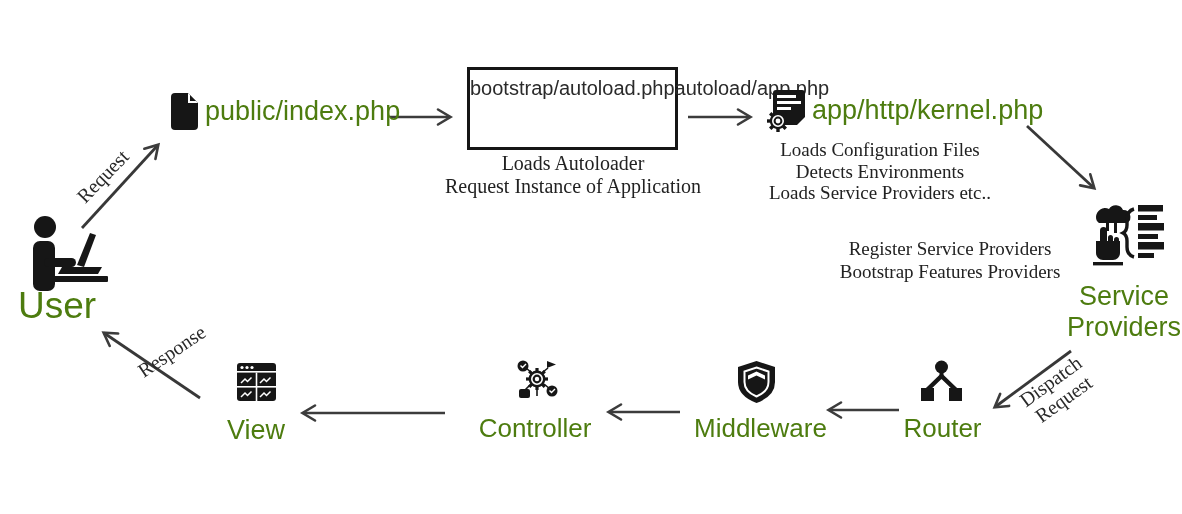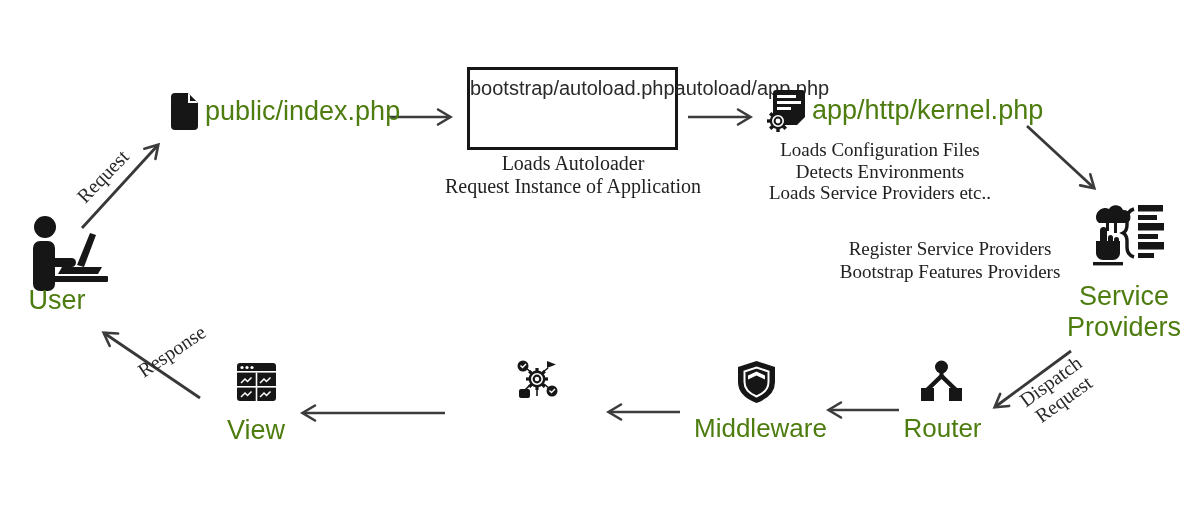--- a/index.html
+++ b/index.html
@@ -52,21 +52,21 @@
   <svg class="abs" style="left:20px;top:216px" width="90" height="82" viewBox="0 0 90 82">
     <g fill="#161616">
       <circle cx="25" cy="11" r="11"></circle>
       <rect x="13" y="25" width="22" height="50" rx="7"></rect>
       <rect x="24" y="42" width="32" height="9" rx="4.5"></rect>
       <polygon points="57,49 70,17 76,19 64,51"></polygon>
       <polygon points="42,51 82,51 78,58 38,58"></polygon>
       <rect x="32" y="60" width="56" height="6" rx="1"></rect>
     </g>
   </svg>
-  <div class="abs node-label lbl-lg center nowrap" style="left:14px;top:285px;width:86px;font-size:27px">User</div>
+  <div class="abs node-label lbl-lg center nowrap" style="left:14px;top:285px;width:86px;font-size:37px">User</div>
   <div class="abs edge-label" style="left:47px;top:165px;width:112px;transform:rotate(-46deg)">Request</div>
 
   <svg class="abs" style="left:171px;top:93px" width="27" height="37" viewBox="0 0 27 37">
     <path d="M4 0 h13 l10 10 v23 a4 4 0 0 1 -4 4 H4 a4 4 0 0 1 -4 -4 V4 a4 4 0 0 1 4 -4 z" fill="#161616"></path>
     <polygon points="17,0 27,10 17,10" fill="#ffffff"></polygon>
     <polygon points="19,2 25,8 19,8" fill="#161616"></polygon>
   </svg>
   <div class="abs node-label nowrap" style="left:205px;top:96px;font-size:27px">public/index.php</div>
 
   <div class="abs" id="bootstrap-box">
@@ -180,20 +180,21 @@
         <rect x="-1.6" y="-11" width="3.2" height="4.5" transform="rotate(270)"></rect>
         <rect x="-1.6" y="-11" width="3.2" height="4.5" transform="rotate(315)"></rect>
         <circle r="8.4"></circle>
       </g>
       <circle r="5.2" fill="none" stroke="#fff" stroke-width="1.6"></circle>
       <circle r="2.2" fill="#fff"></circle>
     </g>
     <path d="M6.5 7.5 l2 2 3.5-3.5" stroke="#fff" stroke-width="1.4" fill="none"></path>
     <path d="M35.5 32.5 l2 2 3.5-3.5" stroke="#fff" stroke-width="1.4" fill="none"></path>
   </svg>
+  <div class="abs node-label lbl-lg center nowrap" style="left:471px;top:413px;width:128px">Controller</div>
 
   <svg class="abs" style="left:237px;top:363px" width="39" height="38" viewBox="0 0 39 38">
     <rect x="0" y="0" width="39" height="38" rx="3" fill="#161616"></rect>
     <circle cx="5" cy="4.5" r="1.6" fill="#fff"></circle>
     <circle cx="10" cy="4.5" r="1.6" fill="#fff"></circle>
     <circle cx="15" cy="4.5" r="1.6" fill="#fff"></circle>
     <rect x="0" y="8" width="39" height="1.6" fill="#fff"></rect>
     <rect x="18.7" y="9.6" width="1.6" height="28.4" fill="#fff"></rect>
     <rect x="0" y="23" width="39" height="1.6" fill="#fff"></rect>
     <g stroke="#fff" stroke-width="1.5" fill="none">

